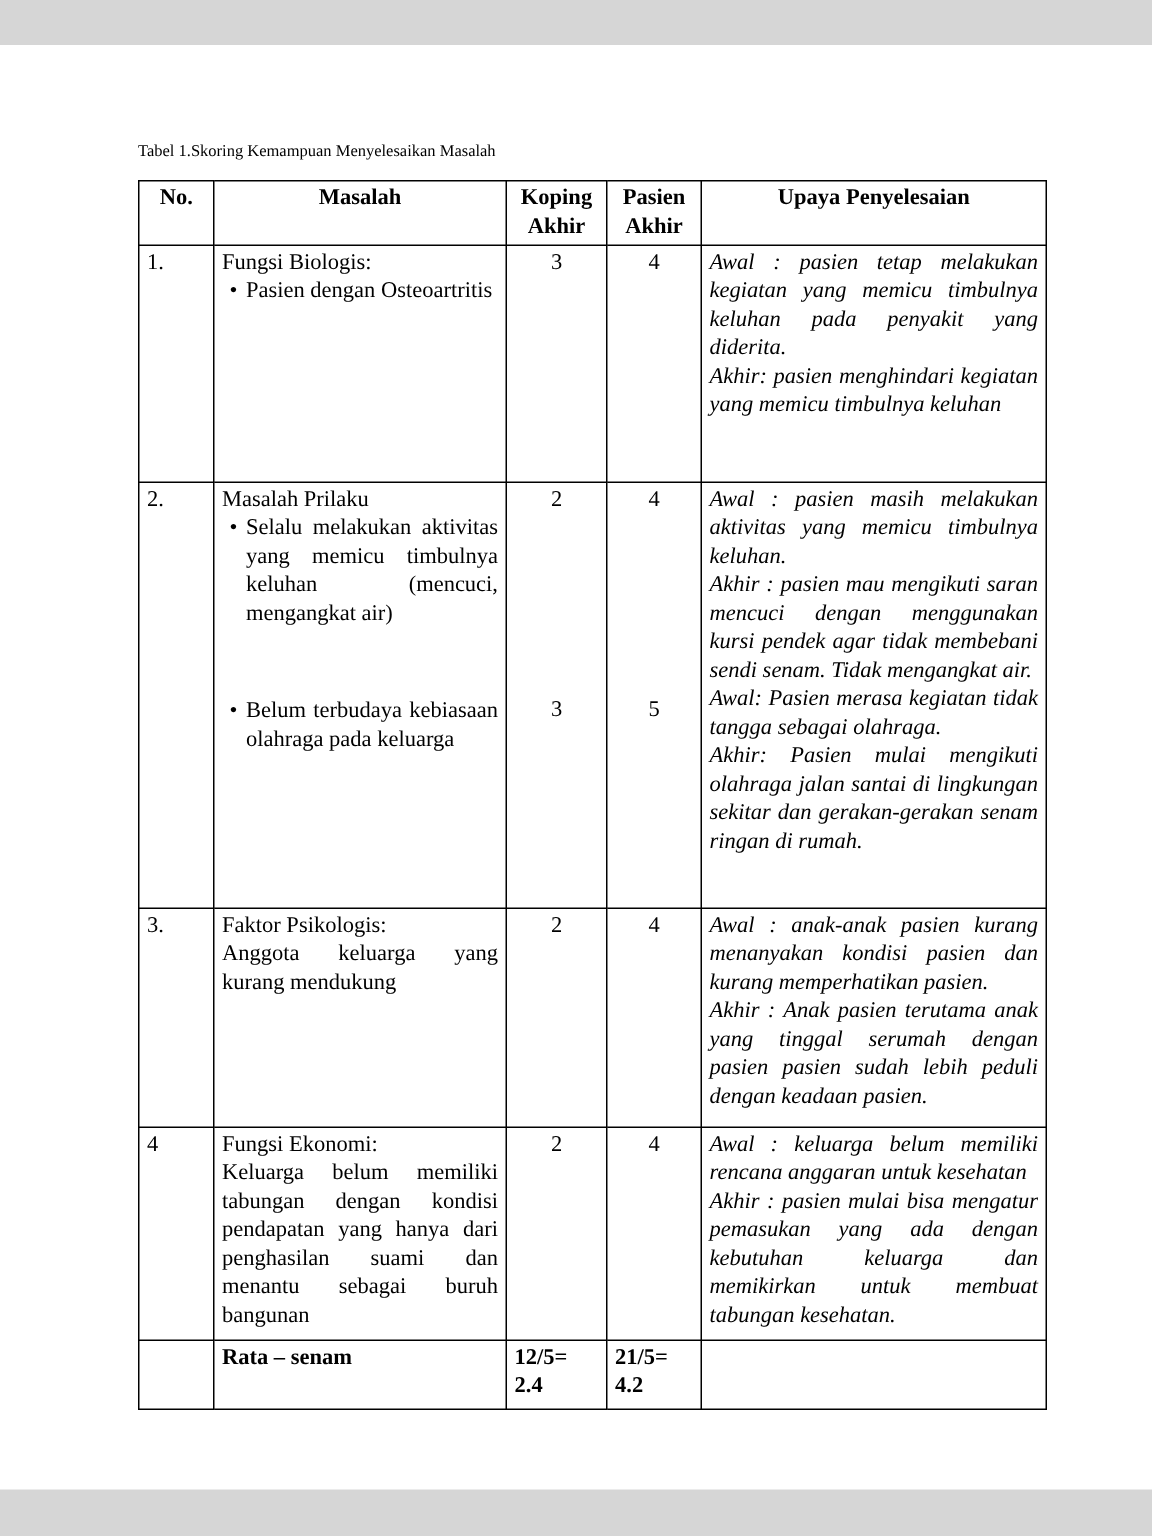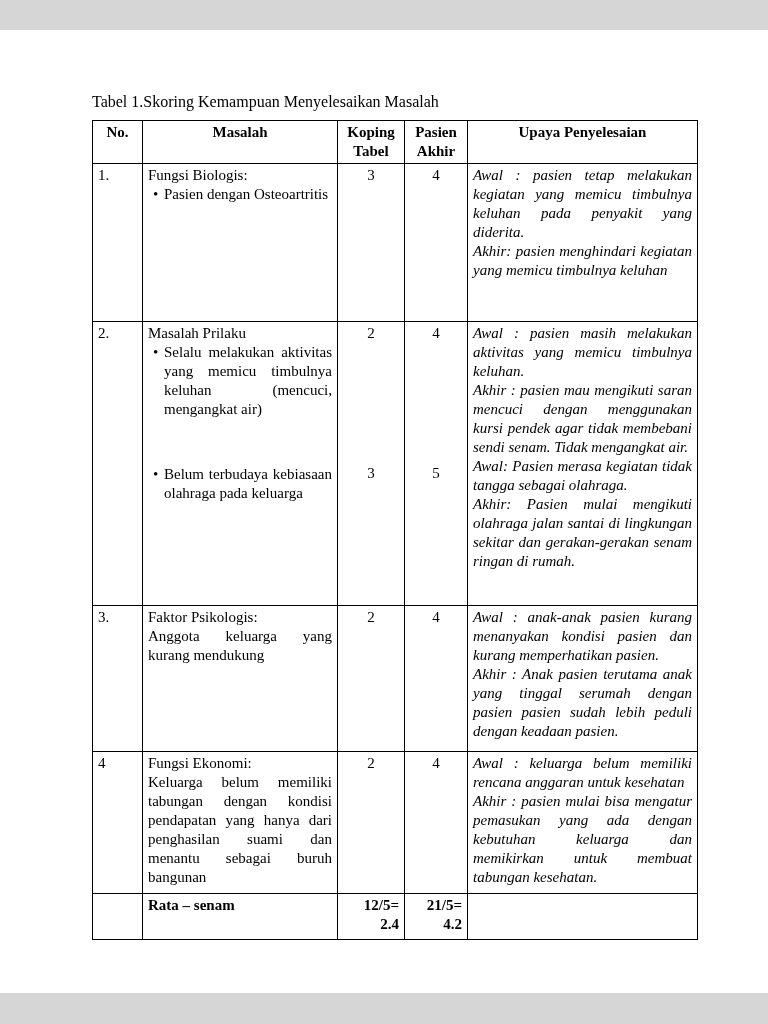--- a/index.html
+++ b/index.html
@@ -13,21 +13,21 @@
   }
   .page {
     width: 768px;
     height: 963px;
     margin: 30px 0 31px 0;
     background: #ffffff;
     padding: 62px 71px 0 92px;
     overflow: hidden;
   }
   .doc-title {
-    font-size: 16px;
+    font-size: 11px;
     line-height: 19px;
     margin-bottom: 9px;
   }
   table.score {
     border-collapse: collapse;
     table-layout: fixed;
     width: 605px;
     font-size: 15px;
     line-height: 19px;
   }
@@ -54,42 +54,42 @@
   .mtext { text-align: justify; }
   .bullet { display: flex; }
   .bullet .marker { flex: 0 0 16px; width: 16px; padding-left: 5px; }
   .bullet .btxt { flex: 1; text-align: justify; }
   .bullet.gap2 { margin-top: 46px; }
   td.koping { text-align: center; padding-top: 20px; }
   td.koping .kval2 { margin-top: 121px; }
   td.upaya { padding: 18px 5px 4px 6px; font-style: italic; }
   td.upaya p { margin: 0; text-align: justify; }
   td.flabel { font-weight: bold; padding: 4px 5px; }
-  td.fkoping { font-weight: bold; text-align: right; padding: 3px 2px; }
+  td.fkoping { font-weight: bold; text-align: left; padding: 3px 2px; }
 </style>
 </head>
 <body>
 
 <div class="page">
   <div class="doc-title">Tabel 1.Skoring Kemampuan Menyelesaikan Masalah</div>
 
   <table class="score">
     <colgroup>
       <col style="width:50px">
       <col style="width:195px">
       <col style="width:67px">
       <col style="width:63px">
       <col style="width:230px">
     </colgroup>
 
     <tbody>
         <tr class="hrow">
       <th>No.</th>
       <th>Masalah</th>
-      <th>Koping Tabel</th>
+      <th>Koping Akhir</th>
       <th>Pasien Akhir</th>
       <th>Upaya Penyelesaian</th>
     </tr>
 
     <tr class="r1">
       <td class="no">1.</td>
       <td class="masalah">
         <div class="mtitle">Fungsi Biologis:</div>
         <div class="bullet">
           <span class="marker">•</span>

